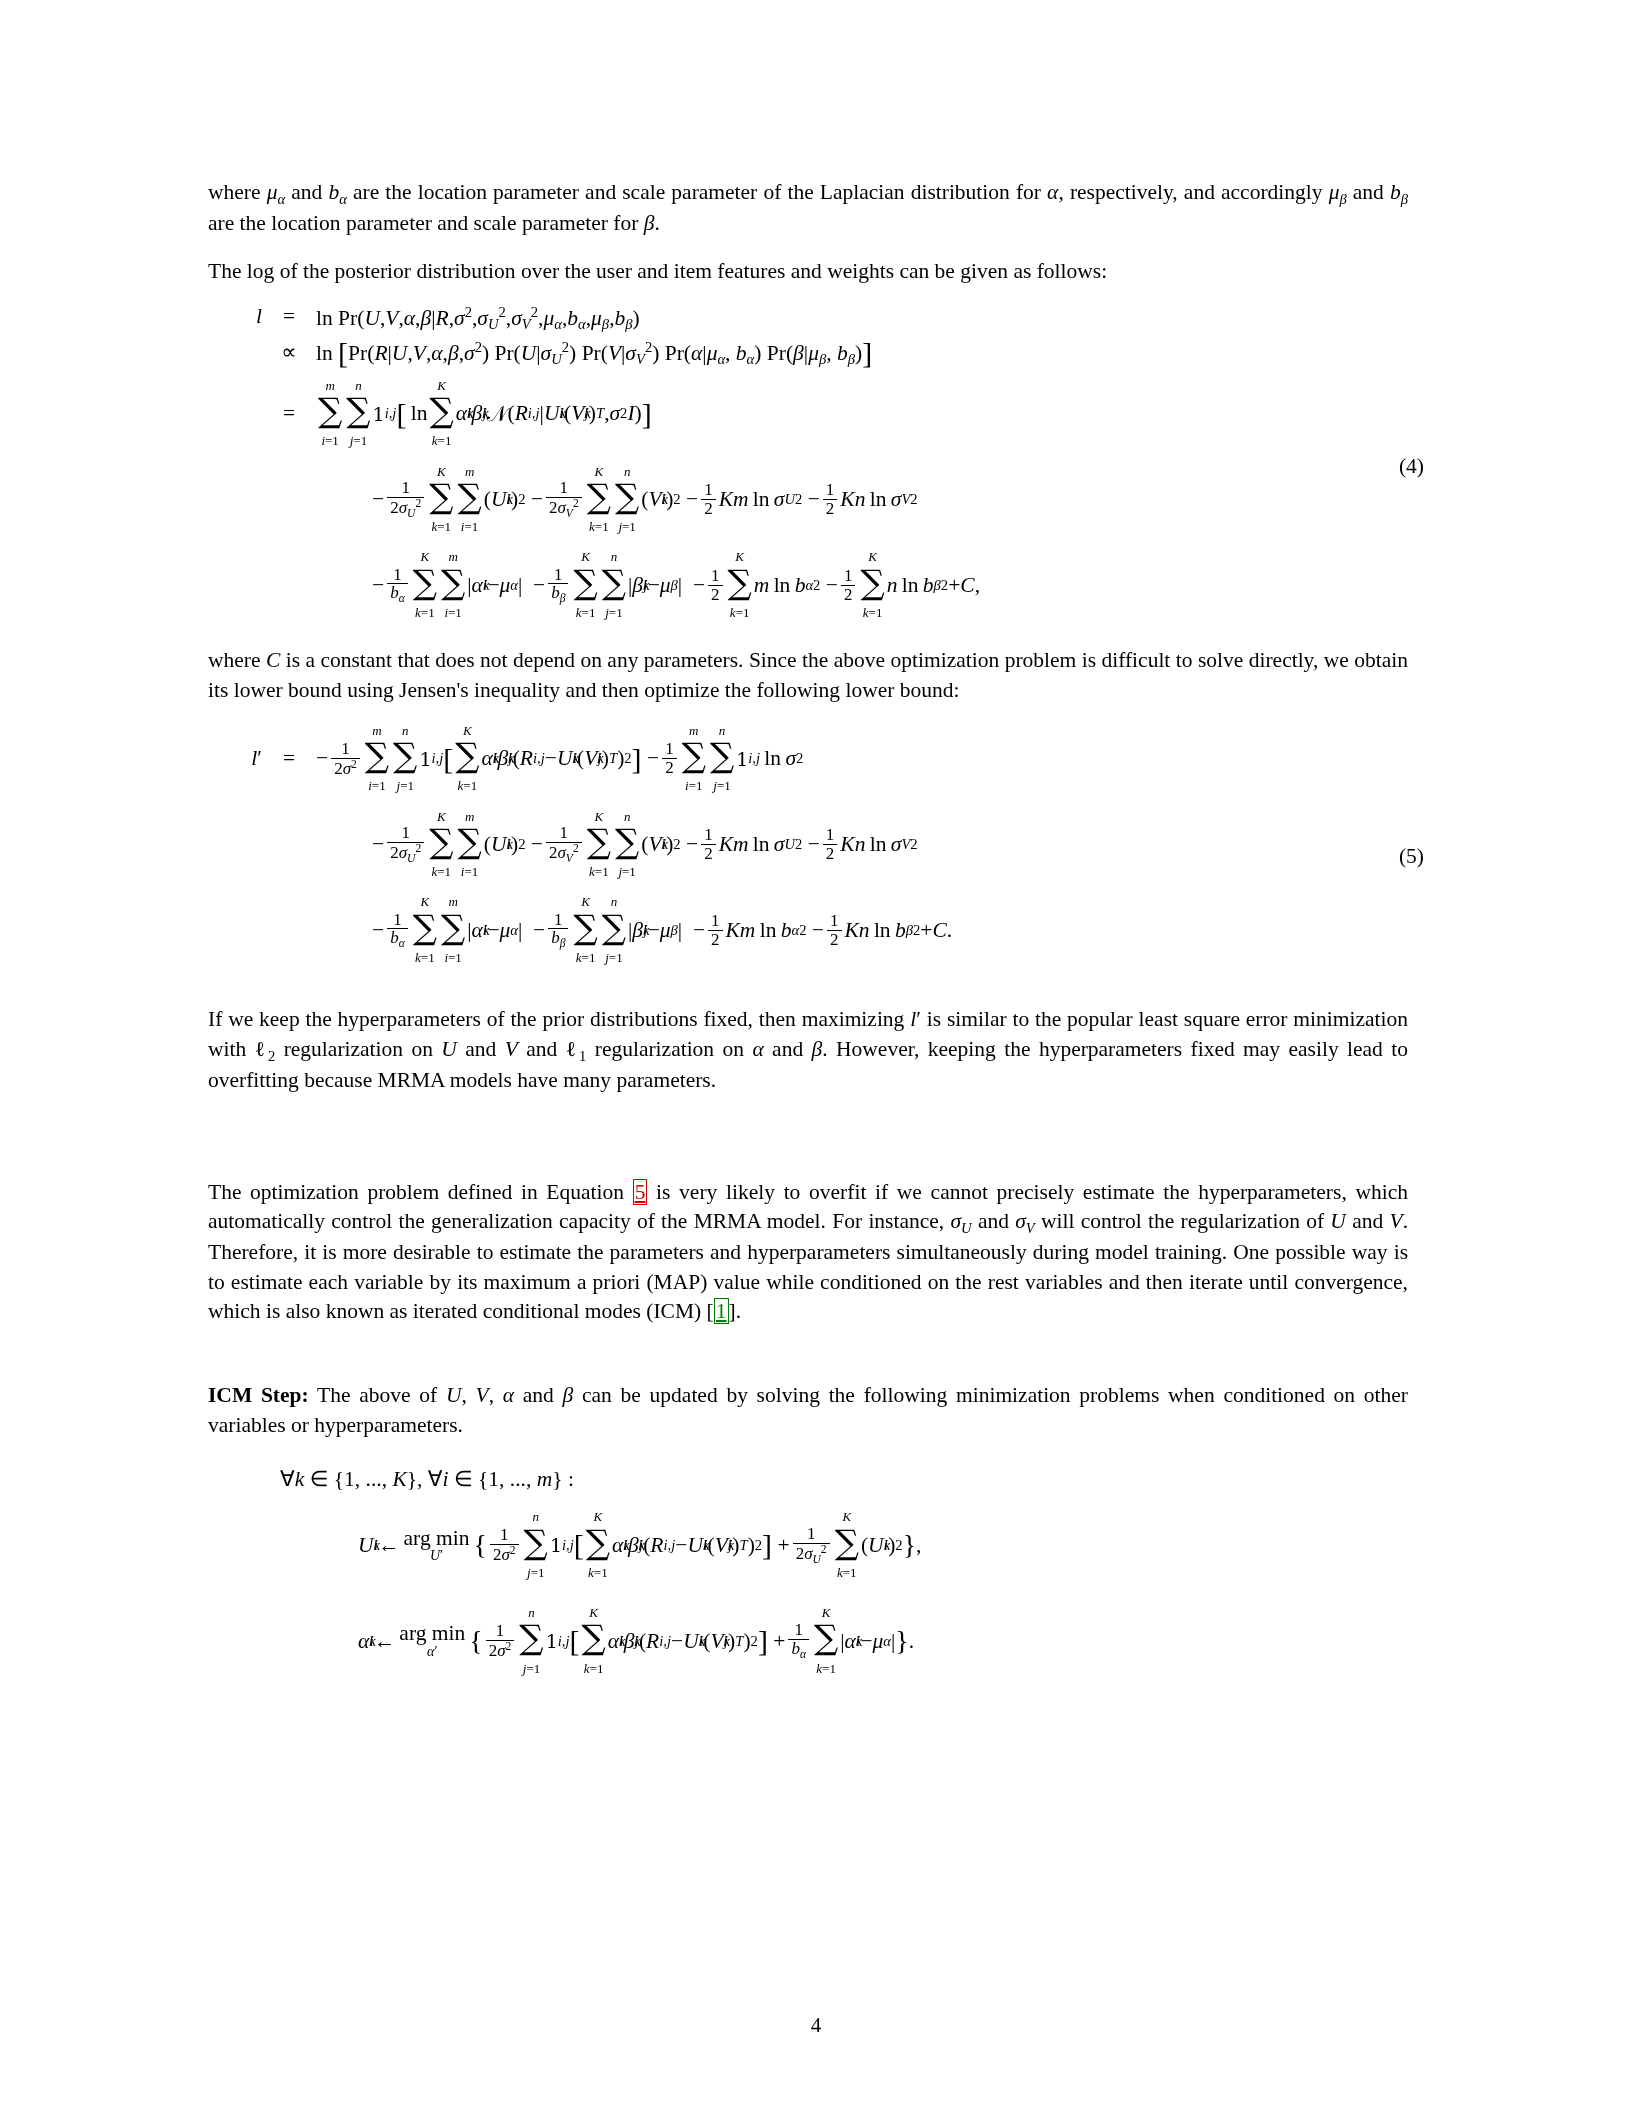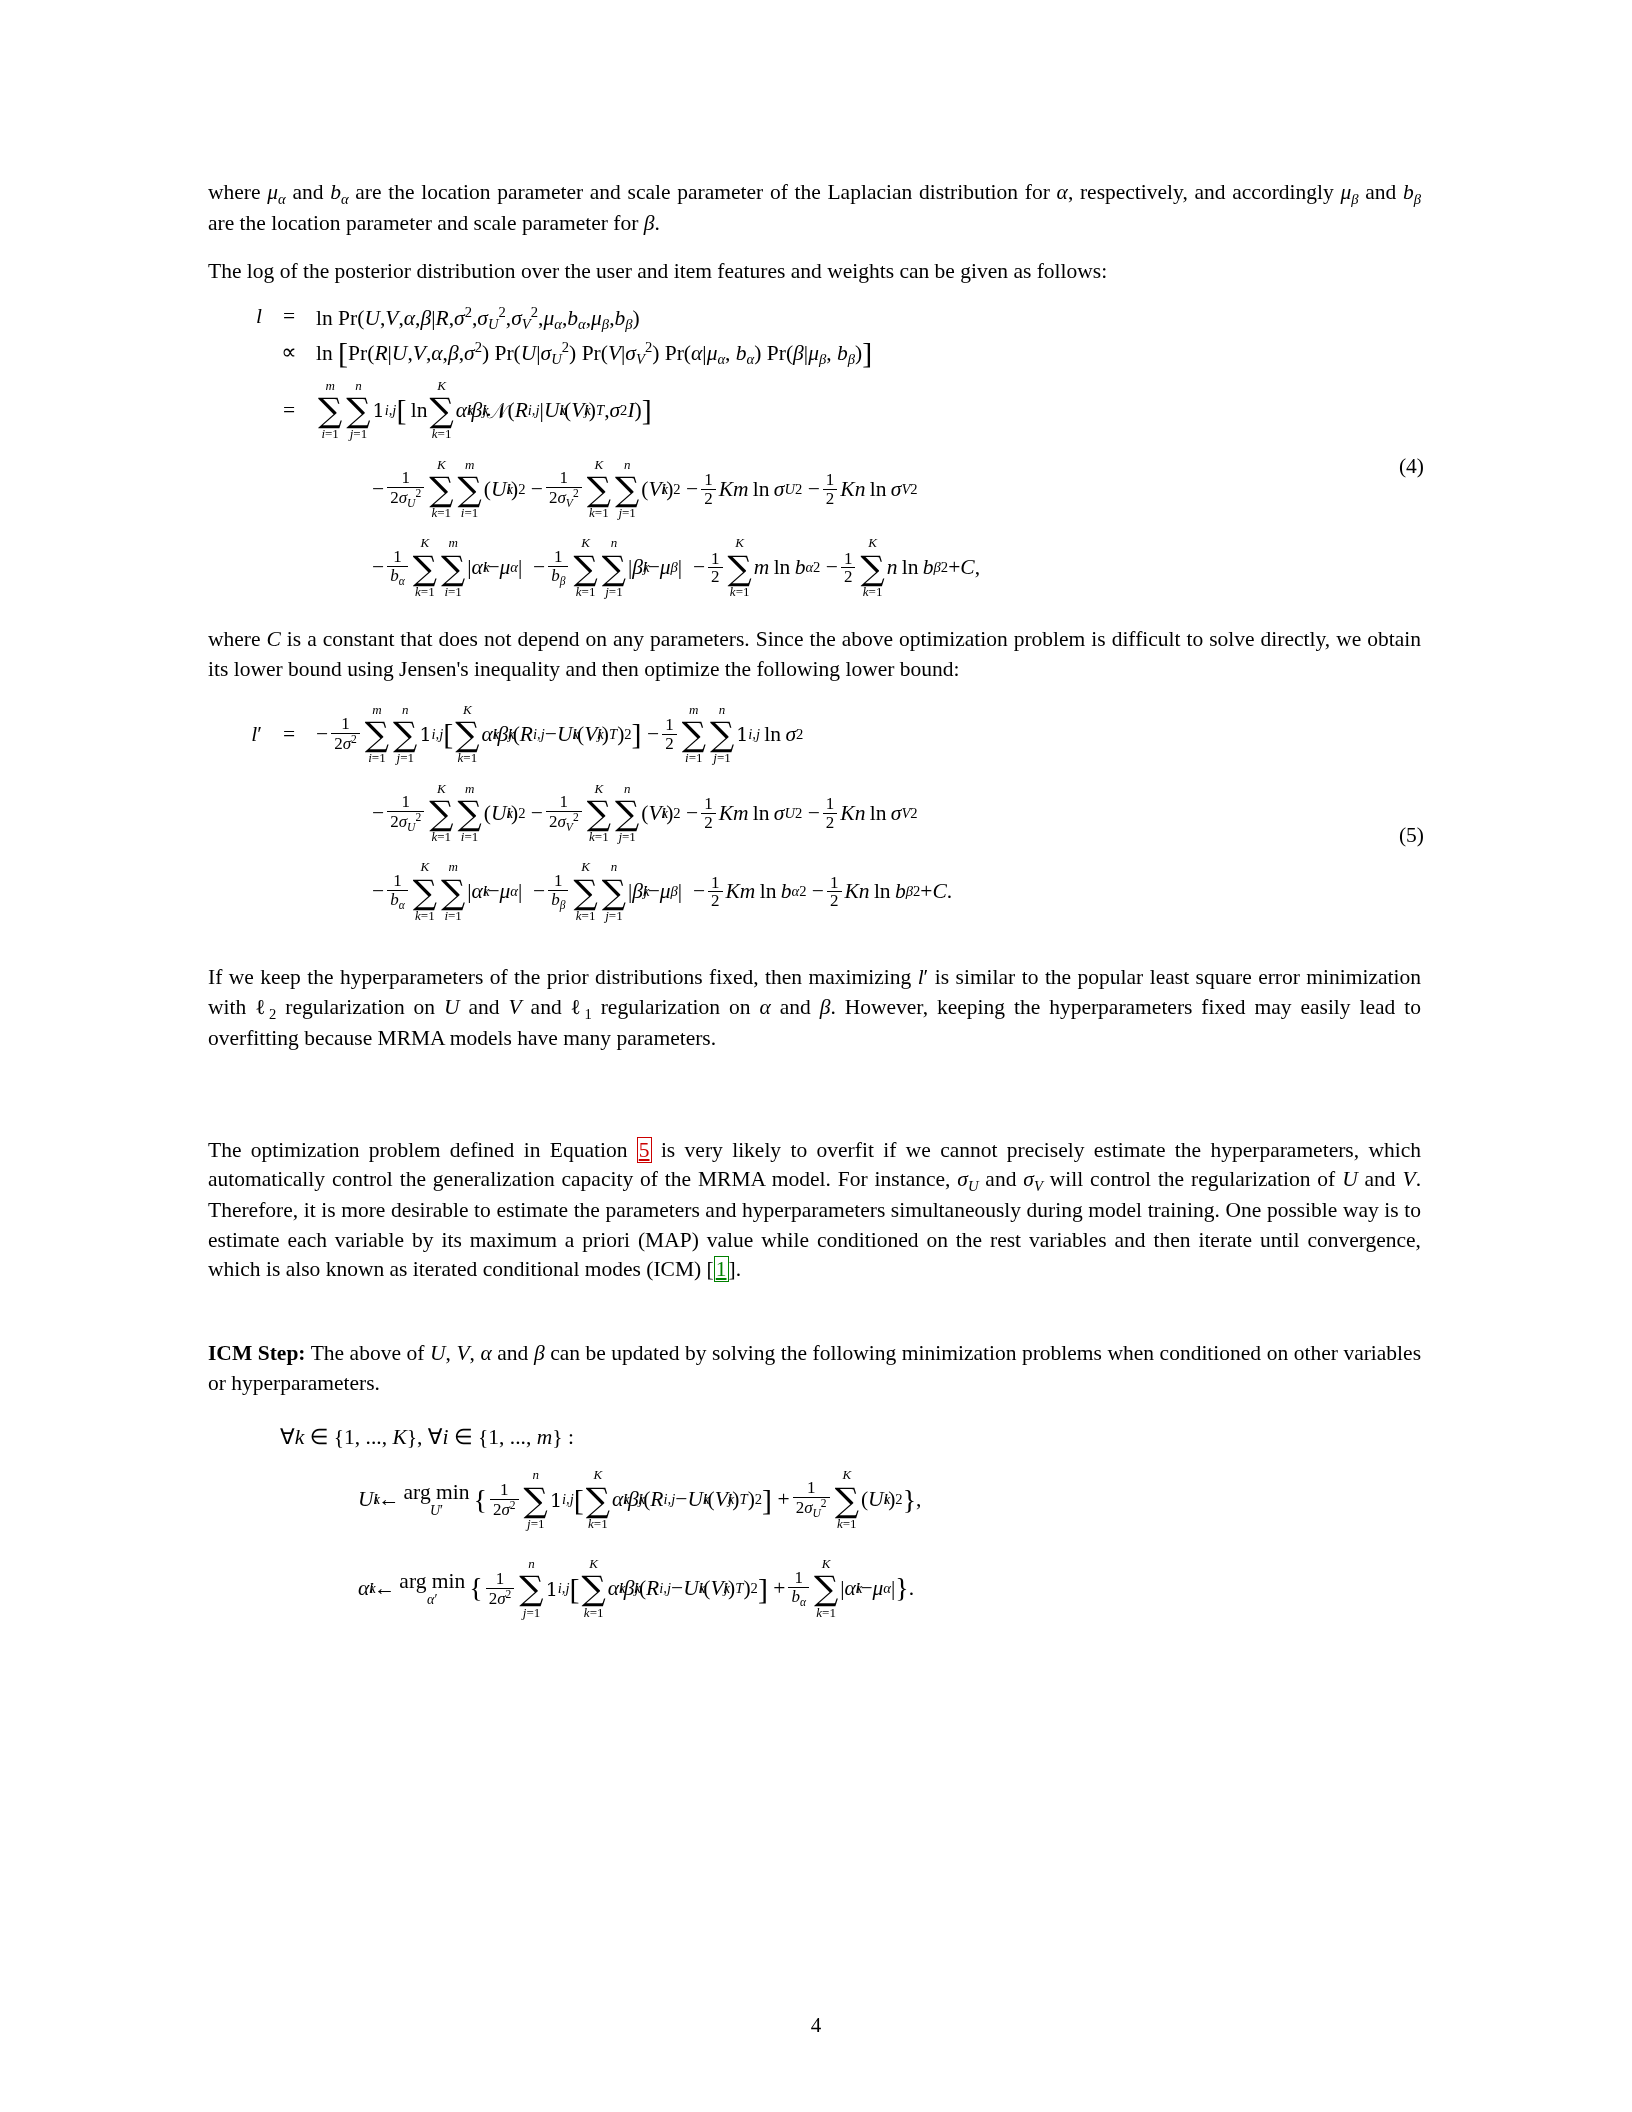--- a/index.html
+++ b/index.html
@@ -14,21 +14,21 @@
     color: #000000;
   }
   .page {
     position: relative;
     width: 1632px;
     height: 2112px;
     box-sizing: border-box;
     padding: 178px 208px 0 208px;
   }
   p.para {
-    margin: 0 3px 0 0;
+    margin: 0 16px 0 0;
     font-size: 21.5px;
     line-height: 1.38;
     text-align: justify;
     text-justify: inter-word;
   }
   .gap-s { height: 18px; }
   .gap-m { height: 26px; }
   .gap-l { height: 40px; }
   .gap-xl { height: 56px; }
 
@@ -64,21 +64,21 @@
   .sum .big {
     font-size: 34px;
     line-height: 0.95;
     font-family: "DejaVu Serif", serif;
   }
   .sum .lim {
     font-size: 13px;
     line-height: 1.1;
   }
   .sum .lim.top { margin-bottom: 1px; }
-  .sum .lim.bot { margin-top: 1px; }
+  .sum .lim.bot { margin-top: 8px; }
   .frac {
     display: inline-flex;
     flex-direction: column;
     align-items: center;
     vertical-align: middle;
     margin: 0 3px;
     line-height: 1.05;
   }
   .frac .num { font-size: 17px; padding: 0 3px; }
   .frac .den { font-size: 17px; padding: 0 3px; border-top: 1px solid #000; }

